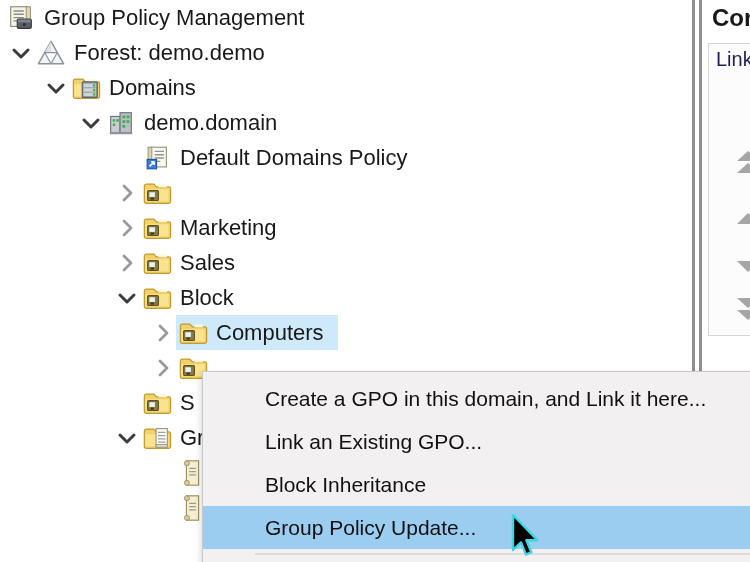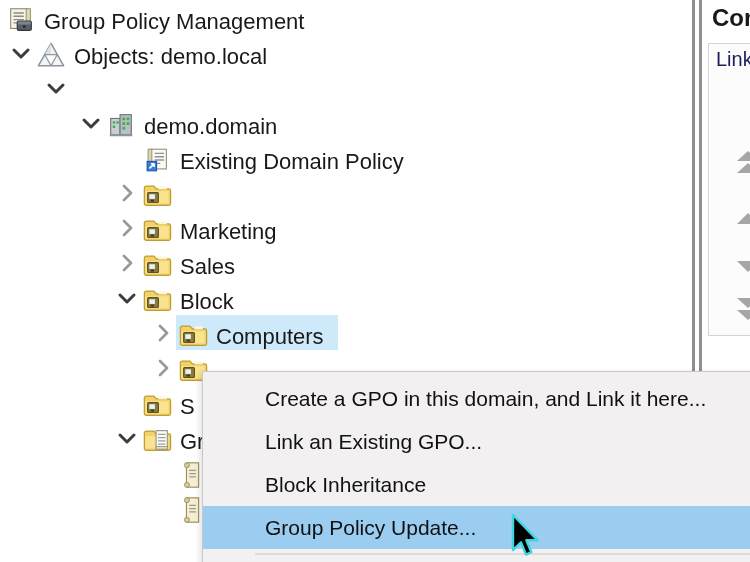--- a/index.html
+++ b/index.html
@@ -4,21 +4,21 @@
 <style>
   html,body{margin:0;padding:0;background:#fff;}
   .stage{position:relative;width:750px;height:562px;overflow:hidden;background:#ffffff;
          font-family:"Liberation Sans","DejaVu Sans",sans-serif;color:#191919;}
   
   .tree{position:absolute;left:0;top:0;width:692px;height:562px;background:#fff;}
   .trow{height:35px;display:flex;align-items:center;white-space:nowrap;}
   .l0{padding-left:4px}.l1{padding-left:8px}.l2{padding-left:43px}
   .l3{padding-left:78px}.l4{padding-left:114px}.l5{padding-left:150px}
   .chev{width:26px;height:35px;flex:0 0 26px;display:flex;align-items:center;justify-content:center;}
-  .inner{display:flex;align-items:flex-end;height:35px;padding:0 14px 0 2px;}
+  .inner{display:flex;align-items:center;height:35px;padding:0 14px 0 2px;}
   .inner.selected{background:#cee9fa;}
   .ticon{width:30px;height:30px;flex:0 0 30px;}
   .tlbl{padding-left:8px;font-size:22px;}
   
   .divline{position:absolute;top:0;width:3px;height:562px;background:#8f8f8f;}
   
   .rp-title{position:absolute;left:712px;top:4px;font-size:24px;font-weight:bold;white-space:nowrap;}
   .rp-box{position:absolute;left:708px;top:43px;width:70px;height:291px;background:#fcfcfc;border:1px solid #d4d4d4;}
   .rp-tab{position:absolute;left:716px;top:48px;font-size:20px;color:#1e1e5a;white-space:nowrap;}
   .ordbtn{position:absolute;left:736px;width:26px;}
@@ -129,30 +129,36 @@
     <div class="trow l1">
       <span class="chev">
           <svg width="26" height="26">
             <use href="#chev-open"></use>
           </svg>
         </span>
       <span class="inner">
           <svg class="ticon">
             <use href="#ic-forest"></use>
           </svg>
-      <span class="tlbl">Objects: demo.local</span>
+      <span class="tlbl">Forest: demo.demo</span>
         </span>
     </div>
 
     <div class="trow l2">
       <span class="chev">
           <svg width="26" height="26">
             <use href="#chev-open"></use>
           </svg>
         </span>
+      <span class="inner">
+          <svg class="ticon">
+            <use href="#ic-domains"></use>
+          </svg>
+      <span class="tlbl">Domains</span>
+        </span>
     </div>
 
     <div class="trow l3">
       <span class="chev">
           <svg width="26" height="26">
             <use href="#chev-open"></use>
           </svg>
         </span>
       <span class="inner">
           <svg class="ticon">
@@ -161,21 +167,21 @@
       <span class="tlbl">demo.domain</span>
         </span>
     </div>
 
     <div class="trow l4">
       <span class="chev"></span>
       <span class="inner">
           <svg class="ticon">
             <use href="#ic-gpolink"></use>
           </svg>
-      <span class="tlbl">Existing Domain Policy</span>
+      <span class="tlbl">Default Domains Policy</span>
         </span>
     </div>
 
 
     <div class="trow l4">
       <span class="chev">
           <svg width="26" height="26">
             <use href="#chev-closed"></use>
           </svg>
         </span>

